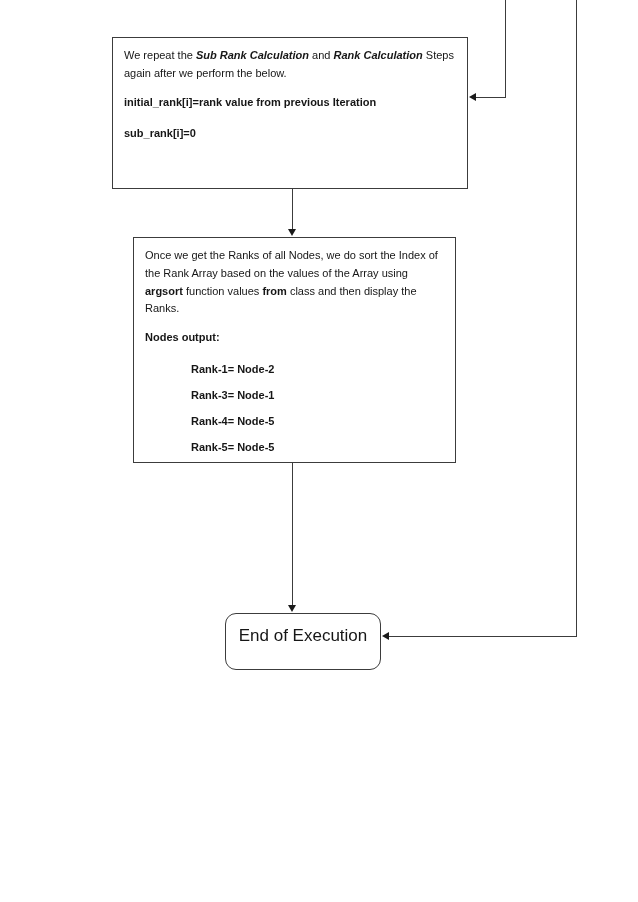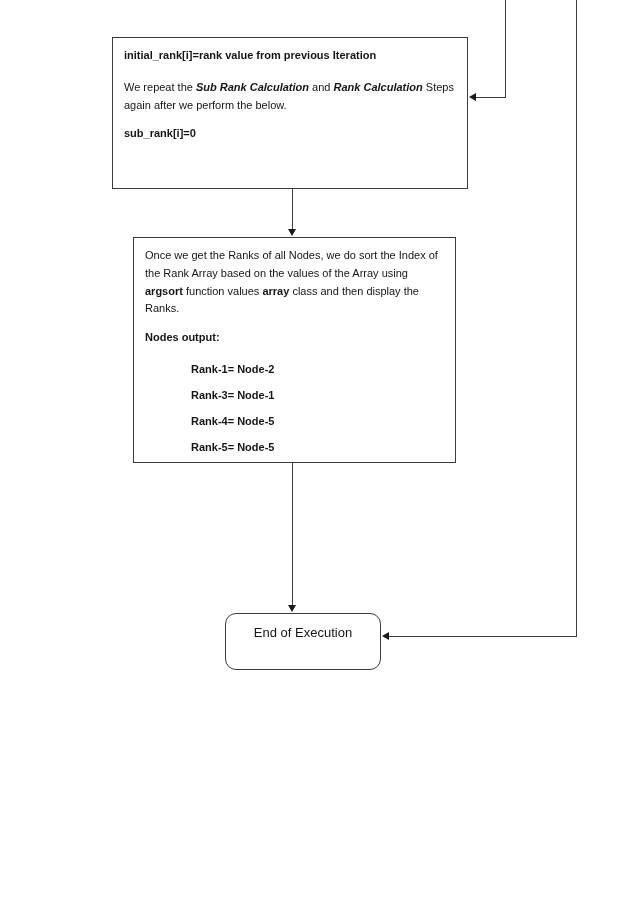--- a/index.html
+++ b/index.html
@@ -36,21 +36,21 @@
 
   .node-body {
     padding: 9px 11px 0 11px;
     font-size: 11px;
     line-height: 1.62;
     color: #161616;
   }
   .node-terminator .node-body {
     padding: 8px 0 0 0;
     text-align: center;
-    font-size: 13px;
+    font-size: 17px;
   }
 
   .para {
     margin: 0 0 14px 0;
   }
   .para:last-child {
     margin-bottom: 0;
   }
   .para-tight {
     margin: 0 0 11px 0;
@@ -95,29 +95,29 @@
     border-right: 7px solid #1a1a1a;
   }
 </style>
 </head>
 <body>
 
 <div id="page">
 
   <div class="node node-process" style="left:112px; top:37px; width:356px; height:152px;">
     <div class="node-body">
+      <p class="para para-tight"><span>We repeat the </span><span class="bi">Sub Rank Calculation</span><span> and </span><span class="bi">Rank Calculation</span><span> Steps again after we perform the below.</span></p>
       <p class="para b">initial_rank[i]=rank value from previous Iteration</p>
-      <p class="para para-tight"><span>We repeat the </span><span class="bi">Sub Rank Calculation</span><span> and </span><span class="bi">Rank Calculation</span><span> Steps again after we perform the below.</span></p>
       <p class="para b">sub_rank[i]=0</p>
     </div>
   </div>
 
   <div class="node node-process" style="left:133px; top:237px; width:323px; height:226px;">
     <div class="node-body">
-      <p class="para para-tight"><span>Once we get the Ranks of all Nodes, we do sort the Index of the Rank Array based on the values of the Array using </span><span class="b">argsort</span><span> function values </span><span class="b">array</span><span> class and then display the Ranks.</span></p>
+      <p class="para para-tight"><span>Once we get the Ranks of all Nodes, we do sort the Index of the Rank Array based on the values of the Array using </span><span class="b">argsort</span><span> function values </span><span class="b">from</span><span> class and then display the Ranks.</span></p>
       <p class="para b">Nodes output:</p>
       <ul class="rank-list">
         <li>Rank-1= Node-2</li>
         <li>Rank-3= Node-1</li>
         <li>Rank-4= Node-5</li>
         <li>Rank-5= Node-5</li>
       </ul>
     </div>
   </div>
 

